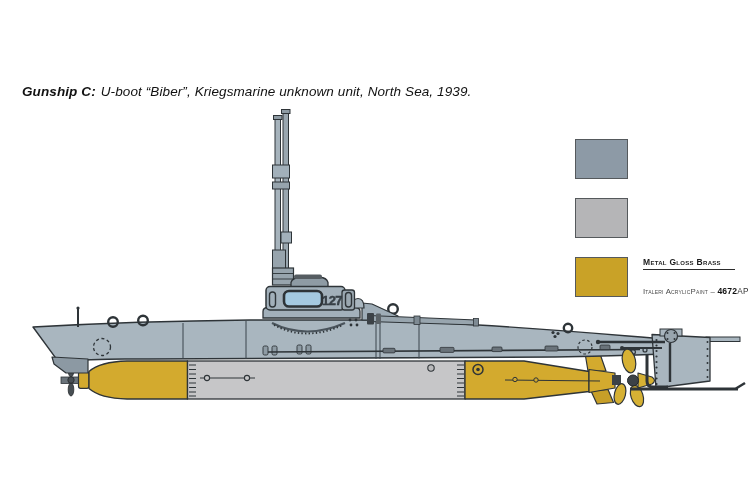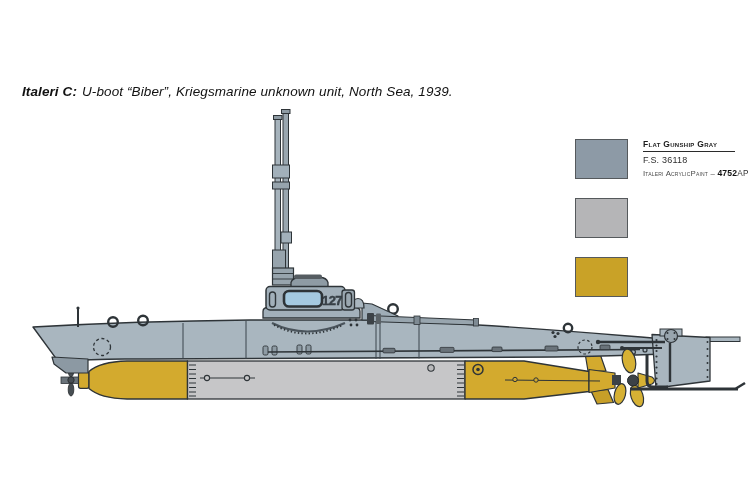--- a/index.html
+++ b/index.html
@@ -32,21 +32,21 @@
     font-size:7.8px;color:#4a4a4a;font-variant:small-caps;letter-spacing:.2px;
     line-height:10px;margin-top:2px;white-space:nowrap;
   }
   .paint-code{font-weight:bold;color:#111;font-size:8.6px;font-variant:normal;}
   .paint-code-suffix{color:#333;font-size:8.2px;font-variant:normal;}
 </style>
 </head>
 <body>
 
 <div class="page-title">
-  <span class="ver">Italeri C:</span><span>U-boot “Biber”, Kriegsmarine unknown unit, North Sea, 1939.</span>
+  <span class="ver">Gunship C:</span><span>U-boot “Biber”, Kriegsmarine unknown unit, North Sea, 1939.</span>
 </div>
 
 <svg class="illustration" width="750" height="500" viewBox="0 0 750 500" xmlns="http://www.w3.org/2000/svg">
 
   <g stroke="#2e3438" stroke-width="1">
     <rect x="283" y="112" width="5.5" height="162" fill="#9aa7b0"></rect>
     <rect x="275" y="118" width="5.5" height="156" fill="#a6b3bc"></rect>
     <rect x="281.5" y="109.5" width="8.5" height="4" fill="#8e9ba4"></rect>
     <rect x="273.5" y="115.5" width="8.5" height="4" fill="#8e9ba4"></rect>
     <rect x="272.5" y="165" width="17" height="13" fill="#a2b0ba"></rect>
@@ -235,33 +235,33 @@
     <rect x="284" y="291" width="38" height="15.5" rx="5" fill="#a4c9e0" stroke="#2e3438" stroke-width="2.6"></rect>
 
     <text x="322" y="304.5" font-size="13" font-weight="bold" letter-spacing="-0.6" fill="#3a444c" stroke="#2e3438" stroke-width="0.4">127</text>
   </g>
 </svg>
 
 <div class="paint-legend">
 
   <div class="paint-item p0">
     <div class="paint-swatch" style="background-color: rgb(141, 154, 166);"></div>
+  </div>
+
+  <div class="paint-item p1">
+    <div class="paint-swatch" style="background-color: rgb(181, 181, 183);"></div>
+  </div>
+
+  <div class="paint-item p2">
+    <div class="paint-swatch" style="background-color: rgb(201, 162, 39);"></div>
     <div class="paint-text">
-      <div class="paint-name">Flat Gunship Gray</div>
+      <div class="paint-name">Metal Gloss Brass</div>
       <hr class="paint-divider">
-      <div class="paint-fs">F.S. 36118</div>
+      <div class="paint-fs"></div>
       <div class="paint-brand-line">
         <span>Italeri AcrylicPaint</span>
         <span>–</span>
-        <span class="paint-code">4752</span><span class="paint-code-suffix">AP</span>
+        <span class="paint-code">4672</span><span class="paint-code-suffix">AP</span>
       </div>
     </div>
   </div>
 
-  <div class="paint-item p1">
-    <div class="paint-swatch" style="background-color: rgb(181, 181, 183);"></div>
-  </div>
-
-  <div class="paint-item p2">
-    <div class="paint-swatch" style="background-color: rgb(201, 162, 39);"></div>
-  </div>
-
 </div>
 
 </body></html>

